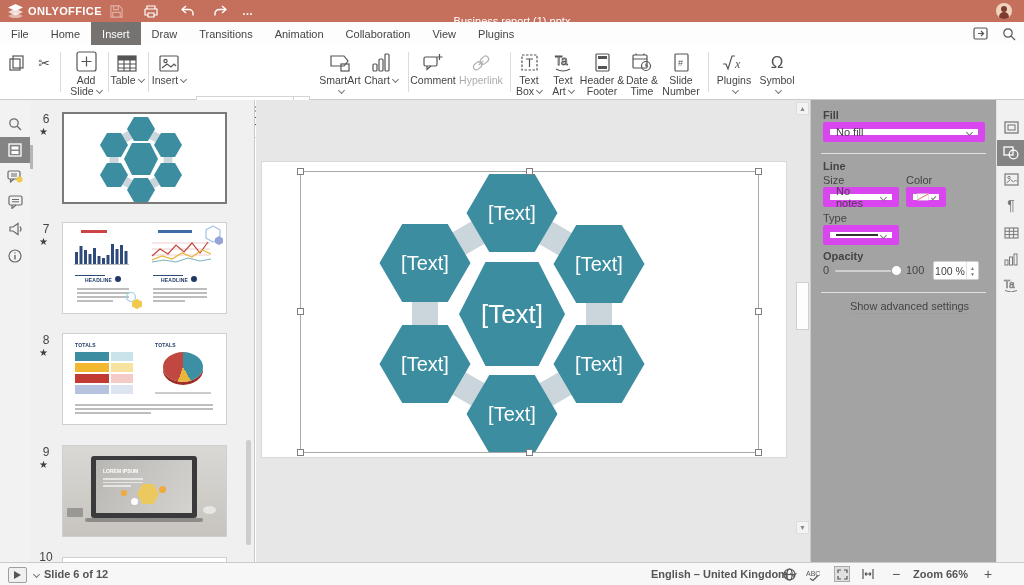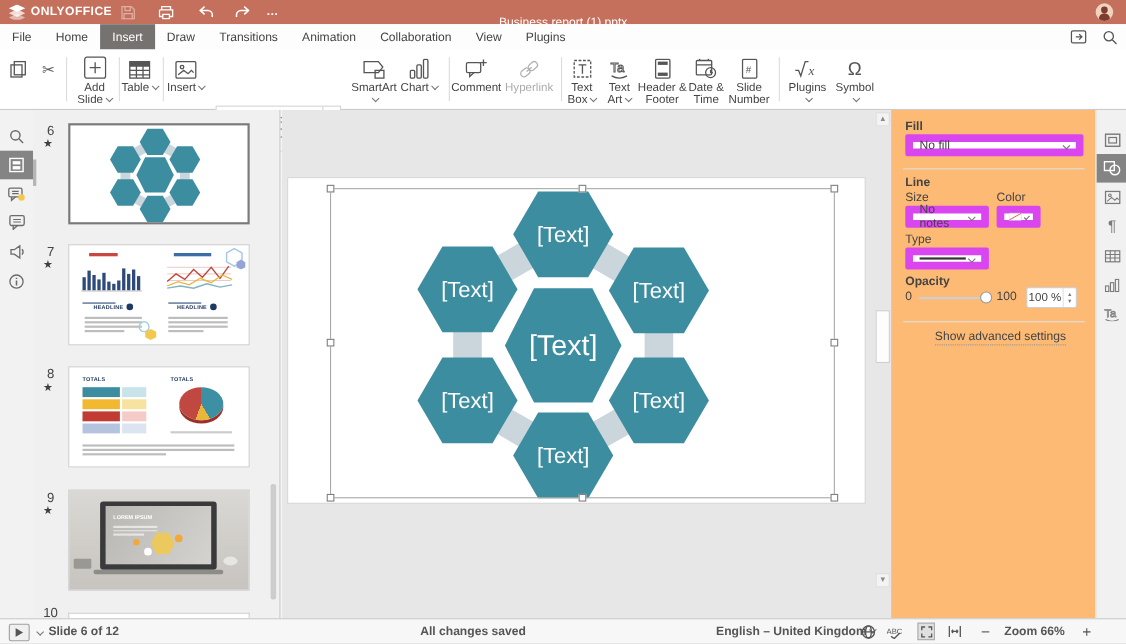--- a/index.html
+++ b/index.html
@@ -50,21 +50,21 @@
   .canvas{position:absolute;left:256px;right:214px;top:0;bottom:0;background:#E7E7E7;}
   .slide{position:absolute;left:6px;top:62px;width:524px;height:295px;background:#fff;box-shadow:0 0 0 1px #D9D9D9;}
   .selrect{position:absolute;left:38px;top:9px;width:457px;height:280px;border:1px solid #A9A9A9;}
   .hdl{position:absolute;width:7px;height:7px;background:#fff;border:1px solid #7F7F7F;box-sizing:border-box;}
   .vscroll{position:absolute;right:1px;top:2px;width:13px;bottom:28px;}
   .sc-btn{position:absolute;left:0;width:13px;height:13px;background:#F3F3F3;border:1px solid #DDD;box-sizing:border-box;
           display:flex;align-items:center;justify-content:center;font-size:7px;color:#8a8a8a;}
   .sc-thumb{position:absolute;left:0;width:13px;background:#FDFDFD;border:1px solid #CFCFCF;box-sizing:border-box;}
   .notes{position:absolute;left:0;right:0;bottom:0;height:26px;border-top:1px solid #CBCBCB;display:flex;align-items:center;padding-left:12px;color:#444;font-size:12px;}
   
-  .rpanel{position:absolute;right:28px;top:0;bottom:0;width:186px;background:#fdba74;border-left:1px solid #CBCBCB;box-sizing:border-box;}
+  .rpanel{position:absolute;right:28px;top:0;bottom:0;width:186px;background:#a3a3a3;border-left:1px solid #CBCBCB;box-sizing:border-box;}
   .rp-label{position:absolute;font-size:11px;color:#444;}
   .b{font-weight:bold;}
   .sel-box{position:absolute;height:20px;background:#fff;border:7px solid #d946ef;border-radius:2px;box-sizing:border-box;
            display:flex;align-items:center;justify-content:space-between;padding:0 6px;font-size:11px;color:#444;}
   .hr{position:absolute;left:10px;right:10px;height:1px;background:#E0E0E0;}
   .slider-track{position:absolute;height:2px;background:#CFCFCF;border-radius:1px;}
   .slider-handle{position:absolute;width:11px;height:11px;border-radius:50%;background:#fff;border:1px solid #999;box-sizing:border-box;}
   .spin{position:absolute;width:46px;height:19px;border:1px solid #CFCFCF;border-radius:2px;background:#fff;box-sizing:border-box;display:flex;}
   .spin .val{flex:1;display:flex;align-items:center;justify-content:center;font-size:10.5px;color:#444;}
   .spin .arr{width:11px;border-left:1px solid #E0E0E0;display:flex;flex-direction:column;align-items:center;justify-content:center;font-size:5px;color:#777;line-height:6px;}
@@ -631,21 +631,20 @@
   </div>
 
   <div class="statusbar">
     <div class="sb-ico" style="left:8px;top:4px;width:17px;height:14px;border:1px solid #9F9F9F;background:#F0F0F0;border-radius:2px">
       <svg width="7" height="8" viewBox="0 0 7 8">
           <polygon points="0,0 7,4 0,8" fill="#555"></polygon>
         </svg>
     </div>
     <span class="chv" style="position:absolute;left:31px;top:9px"></span>
     <div class="sb-txt" style="left:44px">Slide 6 of 12</div>
-    <div class="sb-txt" style="left:330px;width:200px;text-align:center">All changes saved</div>
     <div class="sb-txt" style="left:651px;font-weight:bold">
       <span>English – United Kingdom</span><span class="chv"></span>
     </div>
     <div class="sb-ico" style="left:783px;top:5px">
       <svg width="13" height="13" viewBox="0 0 13 13">
           <circle cx="6.5" cy="6.5" r="5.5" class="ic-stroke"></circle>
           <ellipse cx="6.5" cy="6.5" rx="2.6" ry="5.5" class="ic-stroke"></ellipse>
           <path d="M1,6.5 h11" class="ic-stroke"></path>
         </svg>
     </div>

